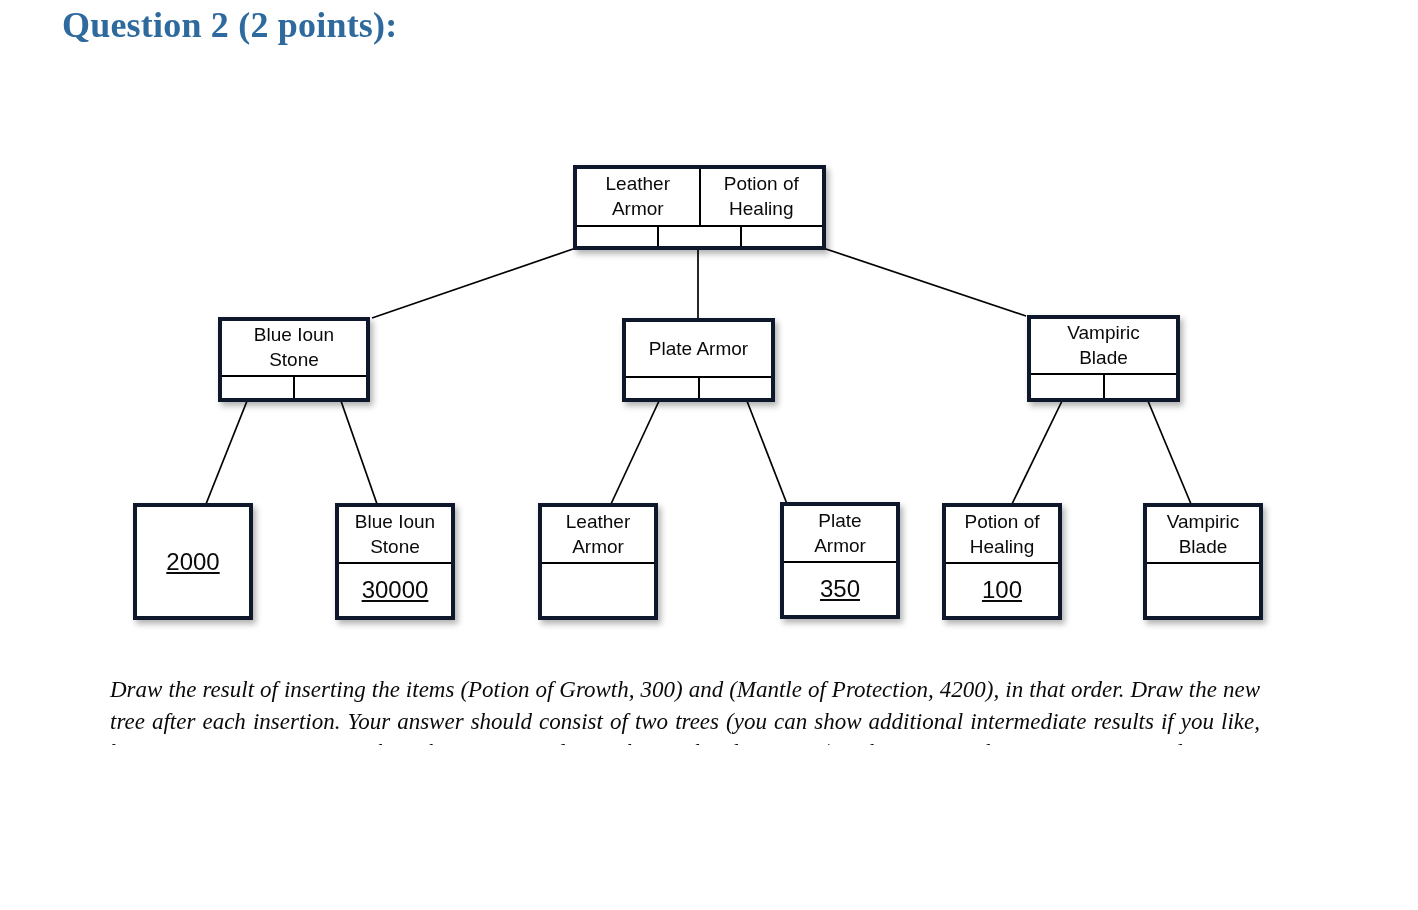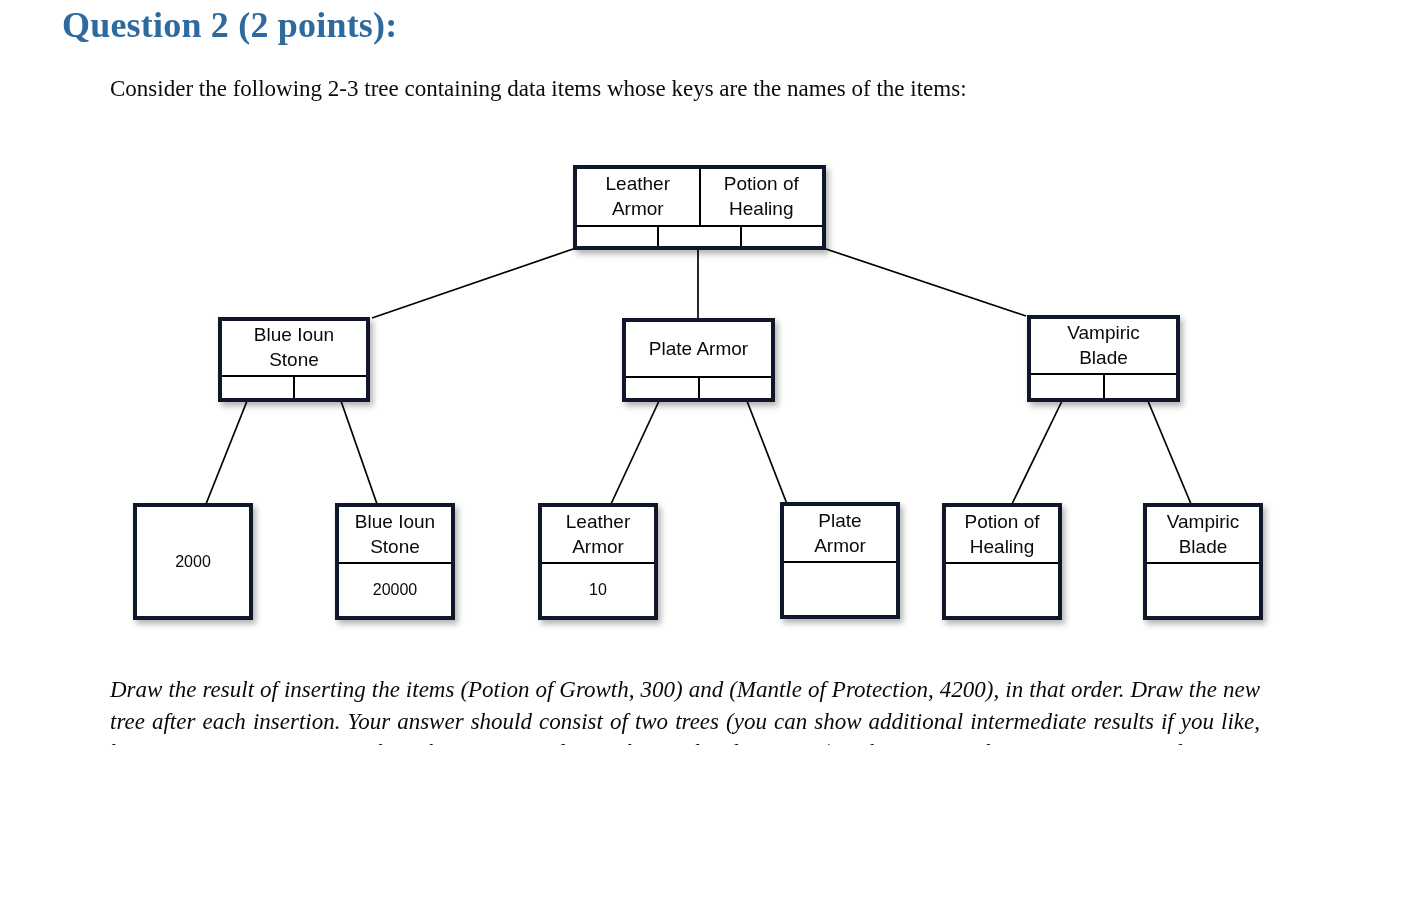--- a/index.html
+++ b/index.html
@@ -49,37 +49,37 @@
   .node-int2  { left:1027px; top:315px; height:87px; }
 
   .leaf { width:120px; height:117px; }
   .leaf .name {
     height:55px; border-bottom:2px solid #000;
     display:flex; align-items:center; justify-content:center;
     text-align:center; font-size:19px; line-height:1.3; white-space:pre-line;
   }
   .leaf .value {
     flex:1; display:flex; align-items:center; justify-content:center;
-    font-size:16px;
+    font-size:24px;
+    text-decoration:underline;
   }
   .leaf0 { left:133px;  top:503px; }
   .leaf1 { left:335px;  top:503px; }
   .leaf2 { left:538px;  top:503px; }
   .leaf3 { left:742px;  top:502px;margin-left:38px; }
   .leaf4 { left:942px;  top:503px; }
   .leaf5 { left:1143px; top:503px; }
 </style>
 </head>
 <body>
 
 <div class="page">
 
   <div class="title">Question 2 (2 points):</div>
 
-  <div class="intro">Consider the following 2-3 tree containing data items whose keys are the names of the items:</div>
 
   <svg class="edges" width="1418" height="910">
     <line x1="573" y1="249" x2="372" y2="318"></line>
     <line x1="698" y1="249" x2="698" y2="319"></line>
     <line x1="826" y1="249" x2="1026" y2="316"></line>
     <line x1="247" y1="401" x2="206" y2="504"></line>
     <line x1="341" y1="401" x2="377" y2="504"></line>
     <line x1="659" y1="401" x2="611" y2="504"></line>
     <line x1="747" y1="401" x2="787" y2="504"></line>
     <line x1="1062" y1="401" x2="1012" y2="504"></line>
@@ -132,37 +132,38 @@
     </div>
   </div>
 
   <div class="node leaf leaf0">
     <div class="value">2000</div>
   </div>
 
   <div class="node leaf leaf1">
     <div class="name">Blue Ioun
 Stone</div>
-    <div class="value">20000</div>
+    <div class="value">30000</div>
   </div>
 
   <div class="node leaf leaf2">
     <div class="name">Leather
 Armor</div>
-    <div class="value">10</div>
   </div>
 
   <div class="node leaf leaf3">
     <div class="name">Plate
 Armor</div>
+    <div class="value">350</div>
   </div>
 
   <div class="node leaf leaf4">
     <div class="name">Potion of
 Healing</div>
+    <div class="value">100</div>
   </div>
 
   <div class="node leaf leaf5">
     <div class="name">Vampiric
 Blade</div>
   </div>
 
   <div class="instructions">Draw the result of inserting the items (Potion of Growth, 300) and (Mantle of Protection, 4200), in that order.  Draw the new tree after each insertion.  Your answer should consist of two trees (you can show additional intermediate results if you like, but at a minimum you must show the two trees after each completed insertion).  Submit your solution in a separate document named a6q2 in any of the approved formats (see assignment cover page).</div>
 
 </div>

